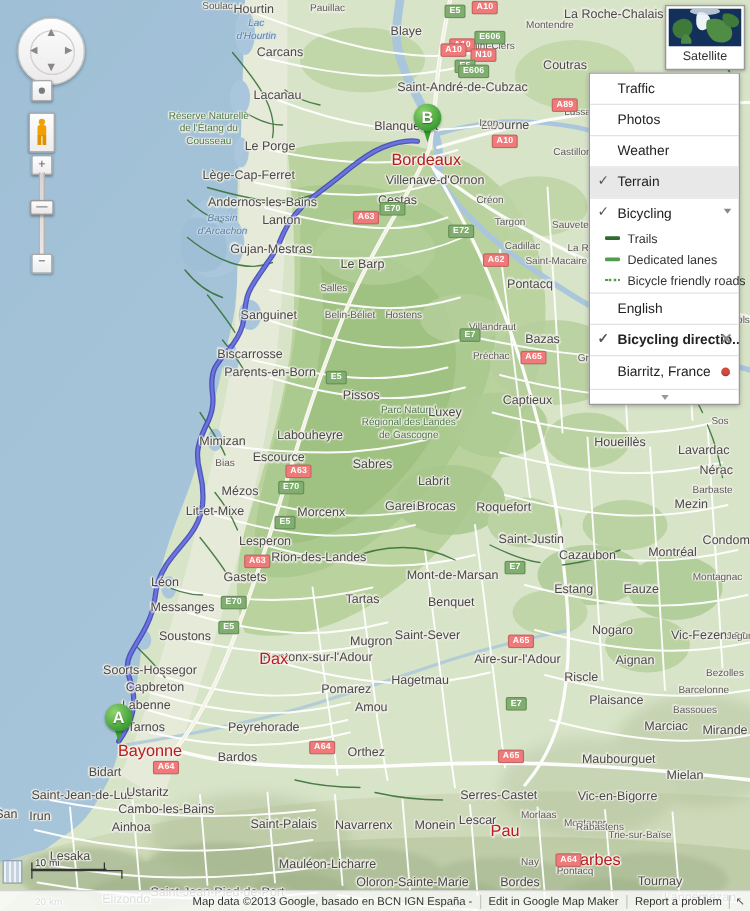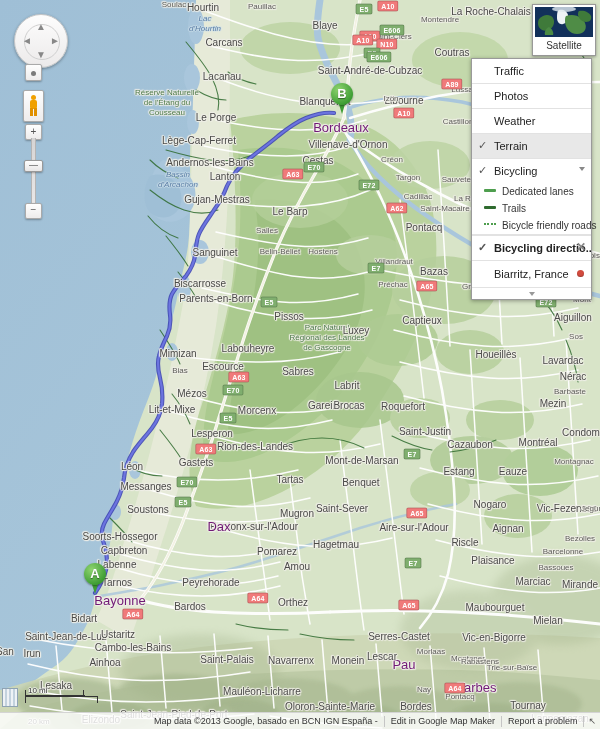--- a/index.html
+++ b/index.html
@@ -37,21 +37,21 @@
     white-space: nowrap;
     text-shadow:
       1px 0 1px #f0efe8, -1px 0 1px #f0efe8,
       0 1px 1px #f0efe8, 0 -1px 1px #f0efe8,
       1px 1px 1px #f0efe8, -1px -1px 1px #f0efe8;
     pointer-events: none;
     transform: translate(-50%, -50%);
   }
   .lbl.s { font-size: 8px; color:#5c5c58; }
   .lbl.m { font-size: 10px; }
-  .lbl.l { font-size: 13px; color:#701a75; }
+  .lbl.l { font-size: 13px; color:#b91c1c; }
   .lbl.water {
     color: #5b7fa6;
     font-style: italic;
     text-shadow: 1px 0 1px #cfe0ea, -1px 0 1px #cfe0ea, 0 1px 1px #cfe0ea, 0 -1px 1px #cfe0ea;
   }
   .lbl.park { color:#4d7a4a;margin-top:48px; }
   .lbl.two { line-height: 10px; white-space: pre; text-align:center; }
 
   
   .shield {
@@ -868,33 +868,37 @@
     </div>
     <div class="menu-sep"></div>
 
     <div class="menu-row">
       <span class="check">✓</span>
       <span>Bicycling</span>
       <span class="caret"></span>
     </div>
 
     <div class="legend-row">
+      <span class="swatch trails"></span>
+      <span>Trails</span>
+    </div>
+    <div class="legend-row">
       <span class="swatch lanes"></span>
       <span>Dedicated lanes</span>
-    </div>
-    <div class="legend-row">
-      <span class="swatch trails"></span>
-      <span>Trails</span>
     </div>
     <div class="legend-row">
       <span class="swatch friendly"></span>
       <span>Bicycle friendly roads</span>
     </div>
     <div class="menu-sep"></div>
 
+    <div class="menu-row">
+      <span class="check"></span>
+      <span>English</span>
+    </div>
     <div class="menu-sep"></div>
 
     <div class="menu-row bold">
       <span class="check">✓</span>
       <span>Bicycling directio...</span>
       <span class="close-x">✕</span>
     </div>
     <div class="menu-sep"></div>
 
     <div class="dest-row">

